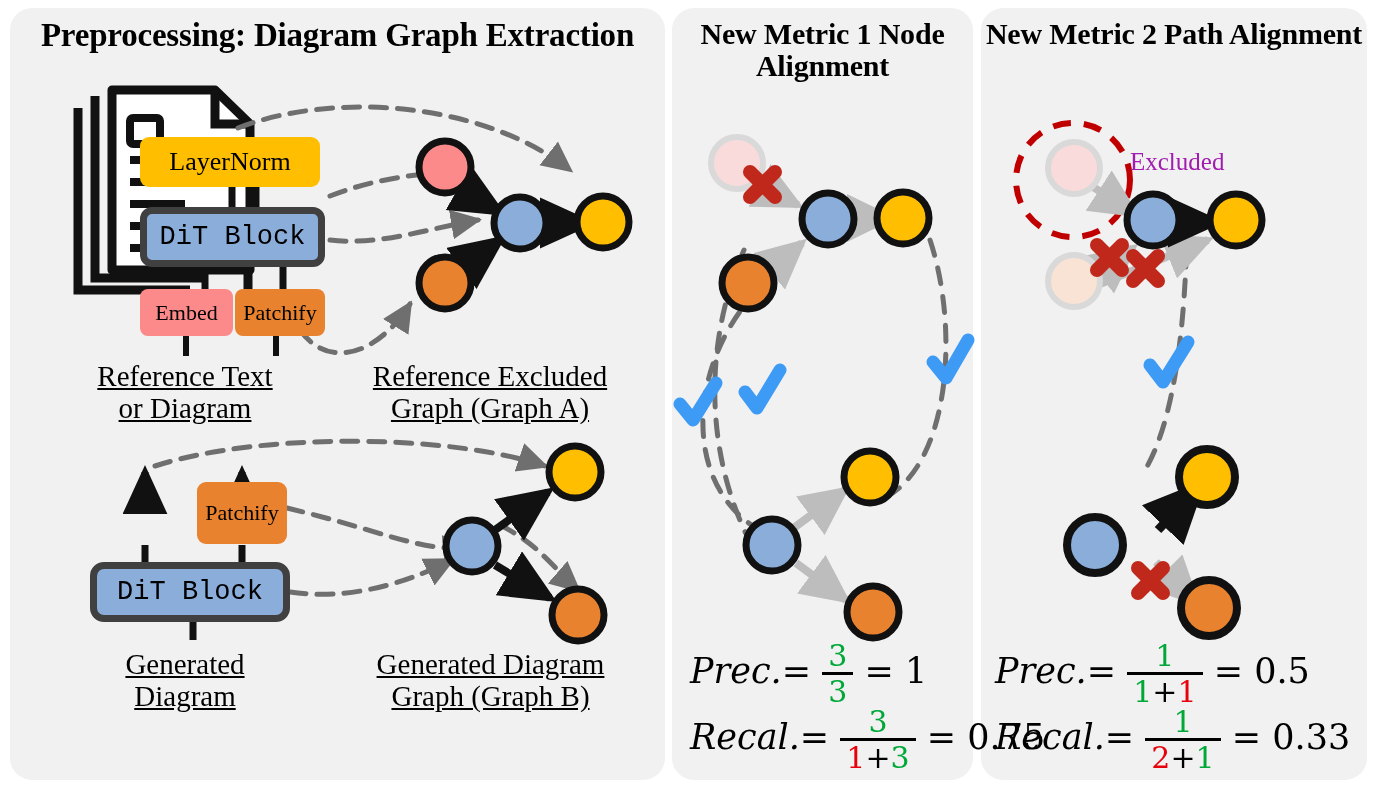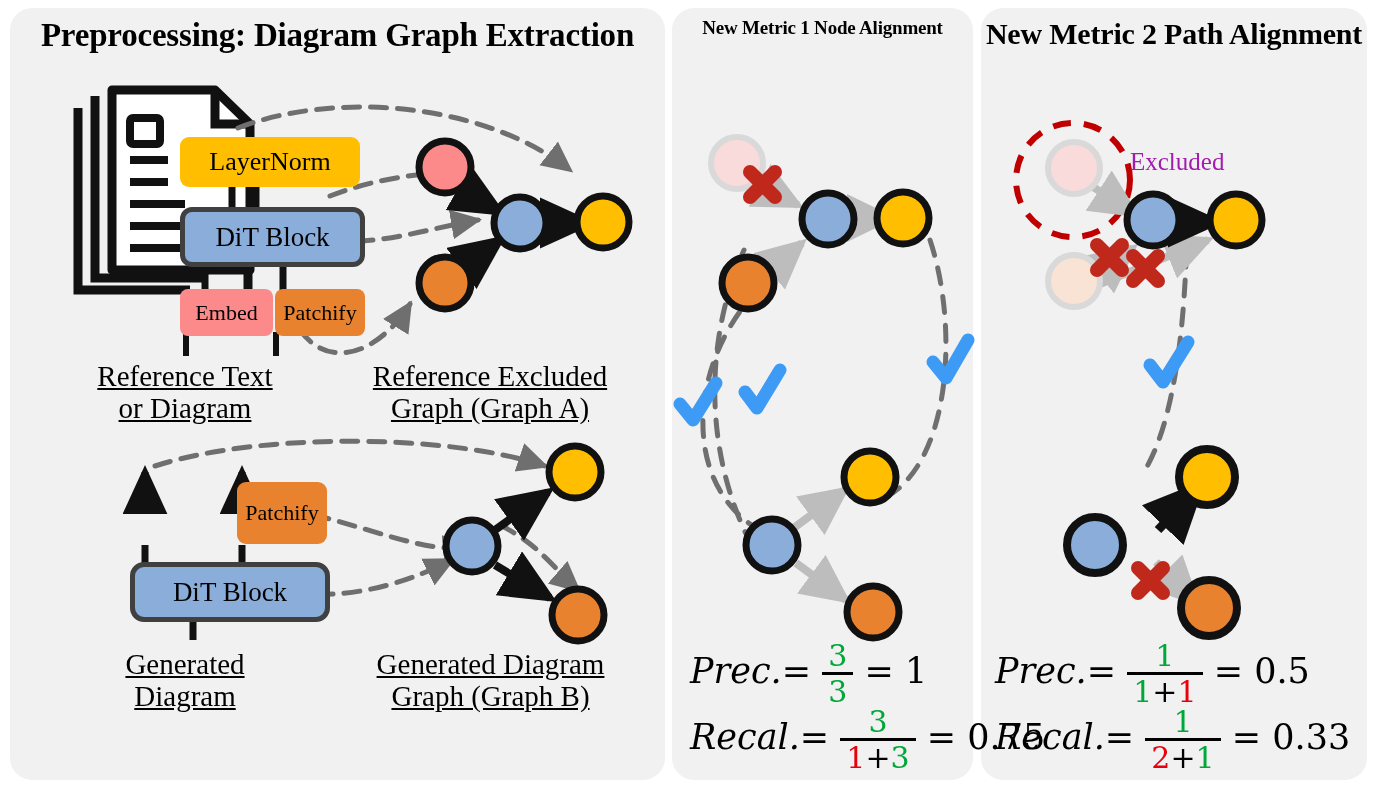--- a/index.html
+++ b/index.html
@@ -22,44 +22,43 @@
   .panel-title{
     position:absolute;
     width:100%;
     text-align:center;
     font-weight:bold;
     color:#000;
     line-height:1.08;
     letter-spacing:-0.2px;
   }
   #title-1{top:18px;  font-size:33px;}
-  #title-2{top:18px;  font-size:19px;}
+  #title-2{top:18px;  font-size:30px;}
   #title-3{top:18px;  font-size:30px;}
 
   .caption{
     position:absolute;
     text-align:center;
     color:#000;
     font-size:29px;
     line-height:1.12;
     white-space:pre-line;
     text-decoration:underline;
   }
 
   svg.layer{position:absolute;left:0;top:0;width:1377px;height:800px;pointer-events:none;}
 
   .blk{
     position:absolute;
     display:flex;align-items:center;justify-content:center;
     text-align:center;
     color:#000;
     box-sizing:border-box;
-    margin-left:40px;
-  }
-  .blk.outlined{border:5px solid #404040;}
+  }
+  .blk.outlined{border:7px solid #404040;font-family:Liberation Mono, monospace;}
   .formula{
     position:absolute;
     color:#000;
     font-family:"DejaVu Serif", serif;
     font-style:italic;
     white-space:nowrap;
   }
   .frac{display:inline-block;vertical-align:middle;text-align:center;font-style:normal;}
   .frac .num{display:block;border-bottom:3px solid #000;padding:0 6px;line-height:1.05;}
   .frac .den{display:block;padding:0 6px;line-height:1.1;}

